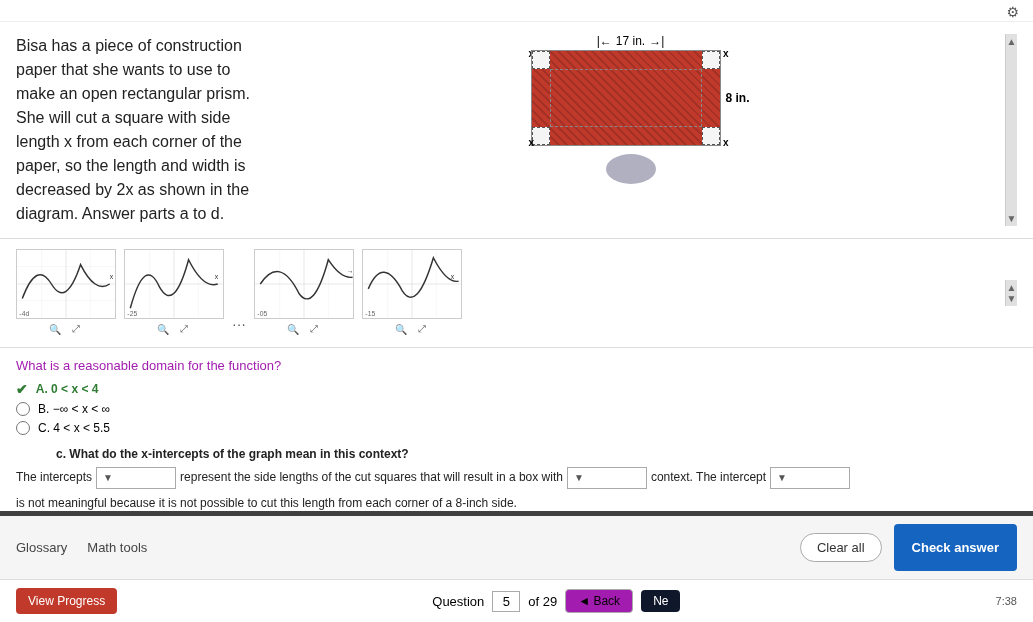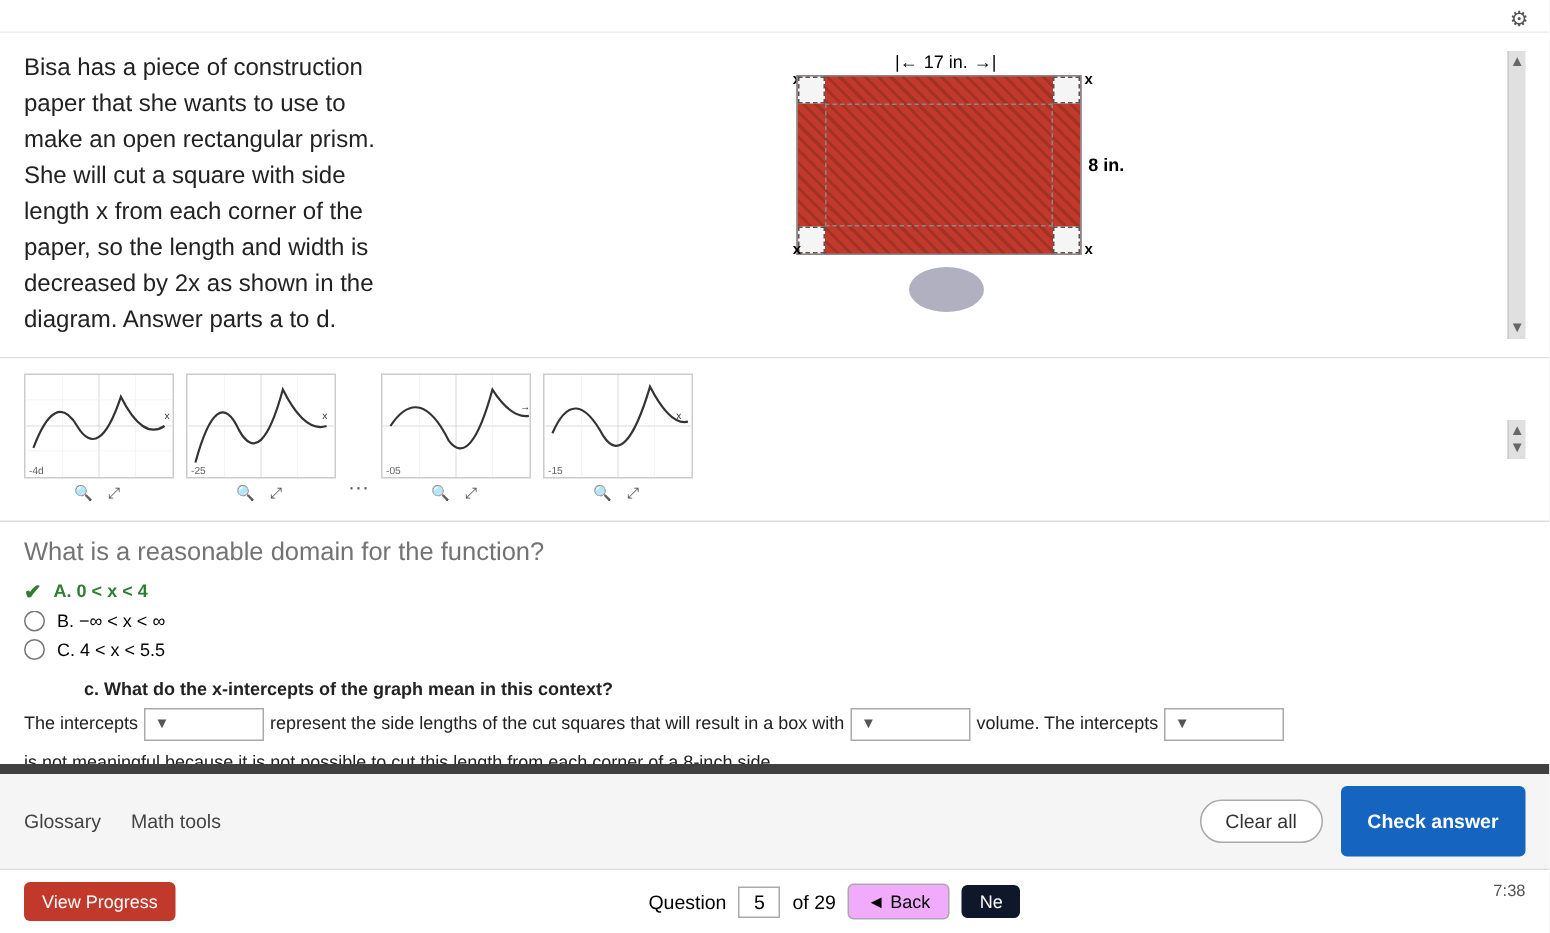--- a/index.html
+++ b/index.html
@@ -46,21 +46,21 @@
       display: flex;
       align-items: center;
       justify-content: center;
       font-size: 12px;
       gap: 4px;
       margin-bottom: 2px;
     }
 
     .paper-diagram {
       width: 190px;
-      height: 120px;
+      height: 96px;
       background: #c0392b;
       border: 1px solid #888;
       position: relative;
       background-image: repeating-linear-gradient(
         45deg,
         rgba(0,0,0,0.15) 0px,
         rgba(0,0,0,0.15) 2px,
         transparent 2px,
         transparent 6px
       );
@@ -140,24 +140,24 @@
     }
 
     .questions-section {
       padding: 10px 16px;
       background: #fff;
       flex: 1;
       overflow-y: auto;
     }
 
     .question-title {
-      font-size: 17px;
+      font-size: 13px;
       font-weight: normal;
       margin-bottom: 8px;
-      color: #737373;
+      color: #a21caf;
     }
 
     .options-list {
       list-style: none;
       margin-bottom: 12px;
     }
 
     .option-item {
       display: flex;
       align-items: center;
@@ -206,21 +206,21 @@
       gap: 2px;
     }
 
     .dropdown-arrow {
       font-size: 10px;
       color: #555;
     }
 
     .bottom-bar {
       background: #f5f5f5;
-      border-top: 7px solid #404040;
+      border-top: 5px solid #404040;
       padding: 8px 16px;
       display: flex;
       align-items: center;
       justify-content: space-between;
     }
 
     .bottom-left {
       display: flex;
       gap: 20px;
       align-items: center;
@@ -258,40 +258,41 @@
       cursor: pointer;
       color: #fff;
       font-weight: bold;
     }
 
     .footer-bar {
       background: #fff;
       border-top: 1px solid #ddd;
       padding: 8px 16px;
       display: flex;
+      align-items: center;
       justify-content: space-between;
     }
 
     .question-nav {
       display: flex;
       align-items: center;
       gap: 8px;
       font-size: 13px;
     }
 
     .question-num-box {
       border: 1px solid #aaa;
       padding: 2px 8px;
       font-size: 13px;
       min-width: 28px;
       text-align: center;
     }
 
     .nav-btn {
-      background: #f0abfc;
+      background: #a21caf;
       border: 1px solid #aaa;
       border-radius: 4px;
       padding: 4px 12px;
       font-size: 12px;
       cursor: pointer;
     }
 
     .nav-btn-next {
       background: #0f172a;
       border: none;
@@ -495,21 +496,21 @@
       <span>The intercepts</span>
       <div class="dropdown-inline">
         <span></span>
         <span class="dropdown-arrow">▼</span>
       </div>
       <span>represent the side lengths of the cut squares that will result in a box with</span>
       <div class="dropdown-inline">
         <span></span>
         <span class="dropdown-arrow">▼</span>
       </div>
-      <span>volume. The intercepts</span>
+      <span>context. The intercept</span>
       <div class="dropdown-inline">
         <span></span>
         <span class="dropdown-arrow">▼</span>
       </div>
       <span>is not meaningful because it is not possible to cut this length from each corner of a 8-inch side.</span>
     </div>
 
   </div>
 
   <div class="bottom-bar">

